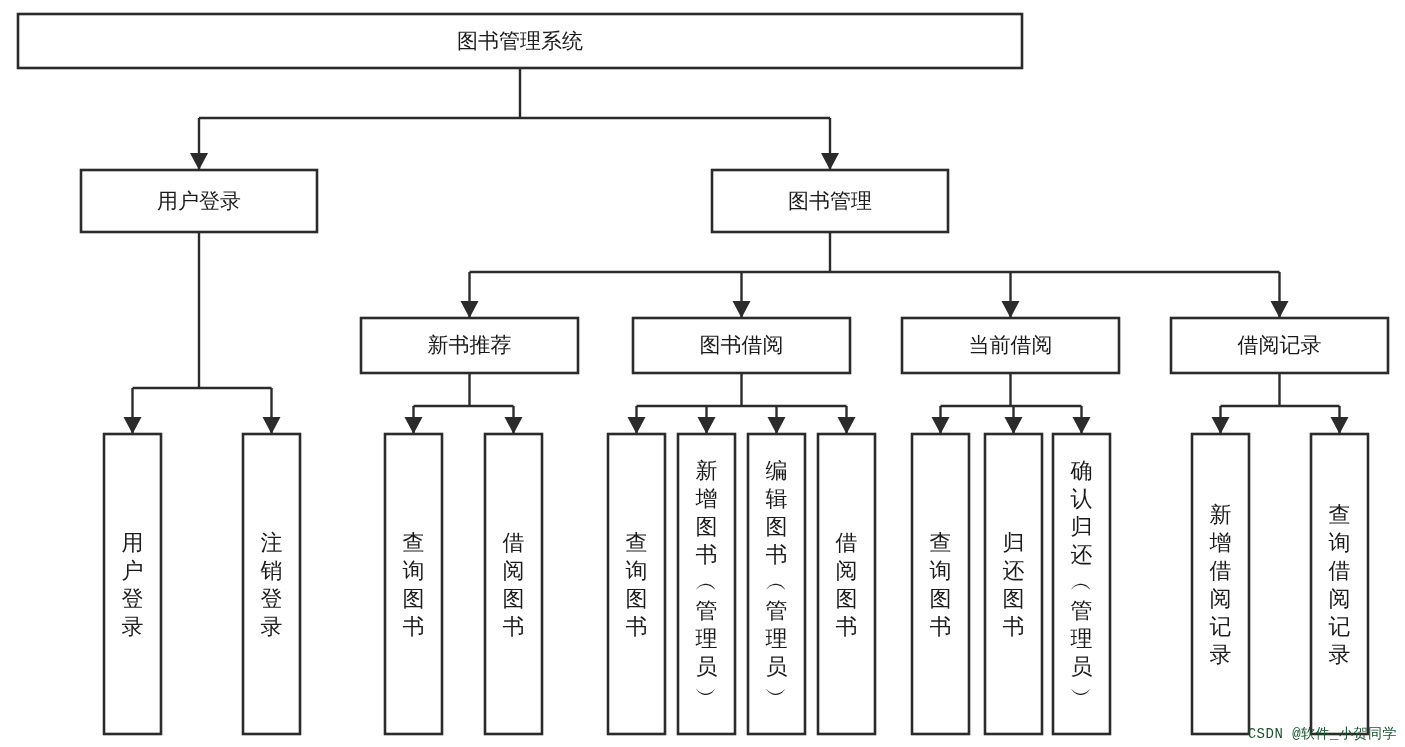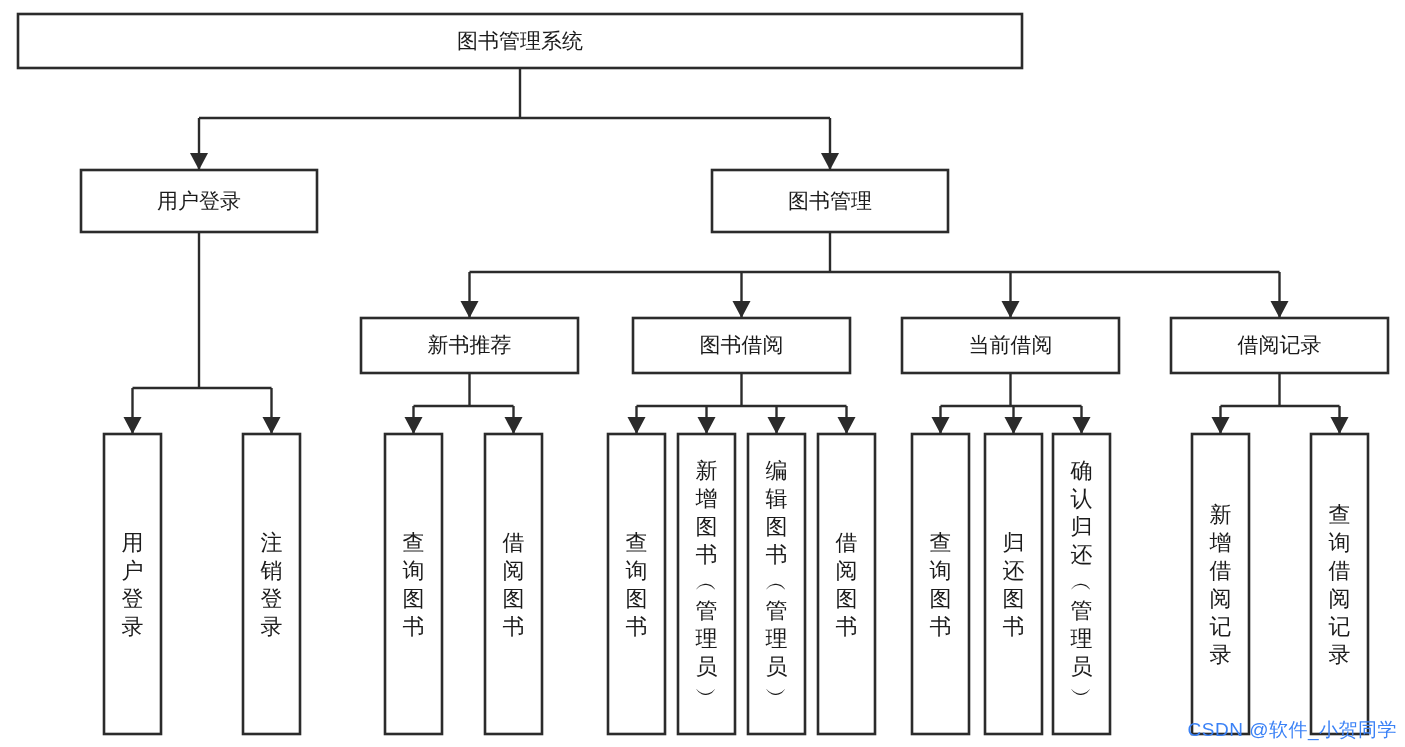--- a/index.html
+++ b/index.html
@@ -53,23 +53,23 @@
     stroke-linecap: butt;
   }
   .arrow-head {
     fill: #2b2b2b;
     stroke: none;
   }
   .watermark {
     position: absolute;
     right: 8px;
     bottom: 4px;
-    font-family: Liberation Sans, sans-serif;
-    font-size: 19px;
-    color: #3b82f6;
+    font-family: Liberation Mono, monospace;
+    font-size: 14px;
+    color: #14532d;
     letter-spacing: 0.5px;
     white-space: nowrap;
     user-select: none;
   }
 </style>
 </head>
 <body>
 
 <div id="diagram-root">
   <svg id="flow" viewBox="0 0 1405 747" xmlns="http://www.w3.org/2000/svg">

